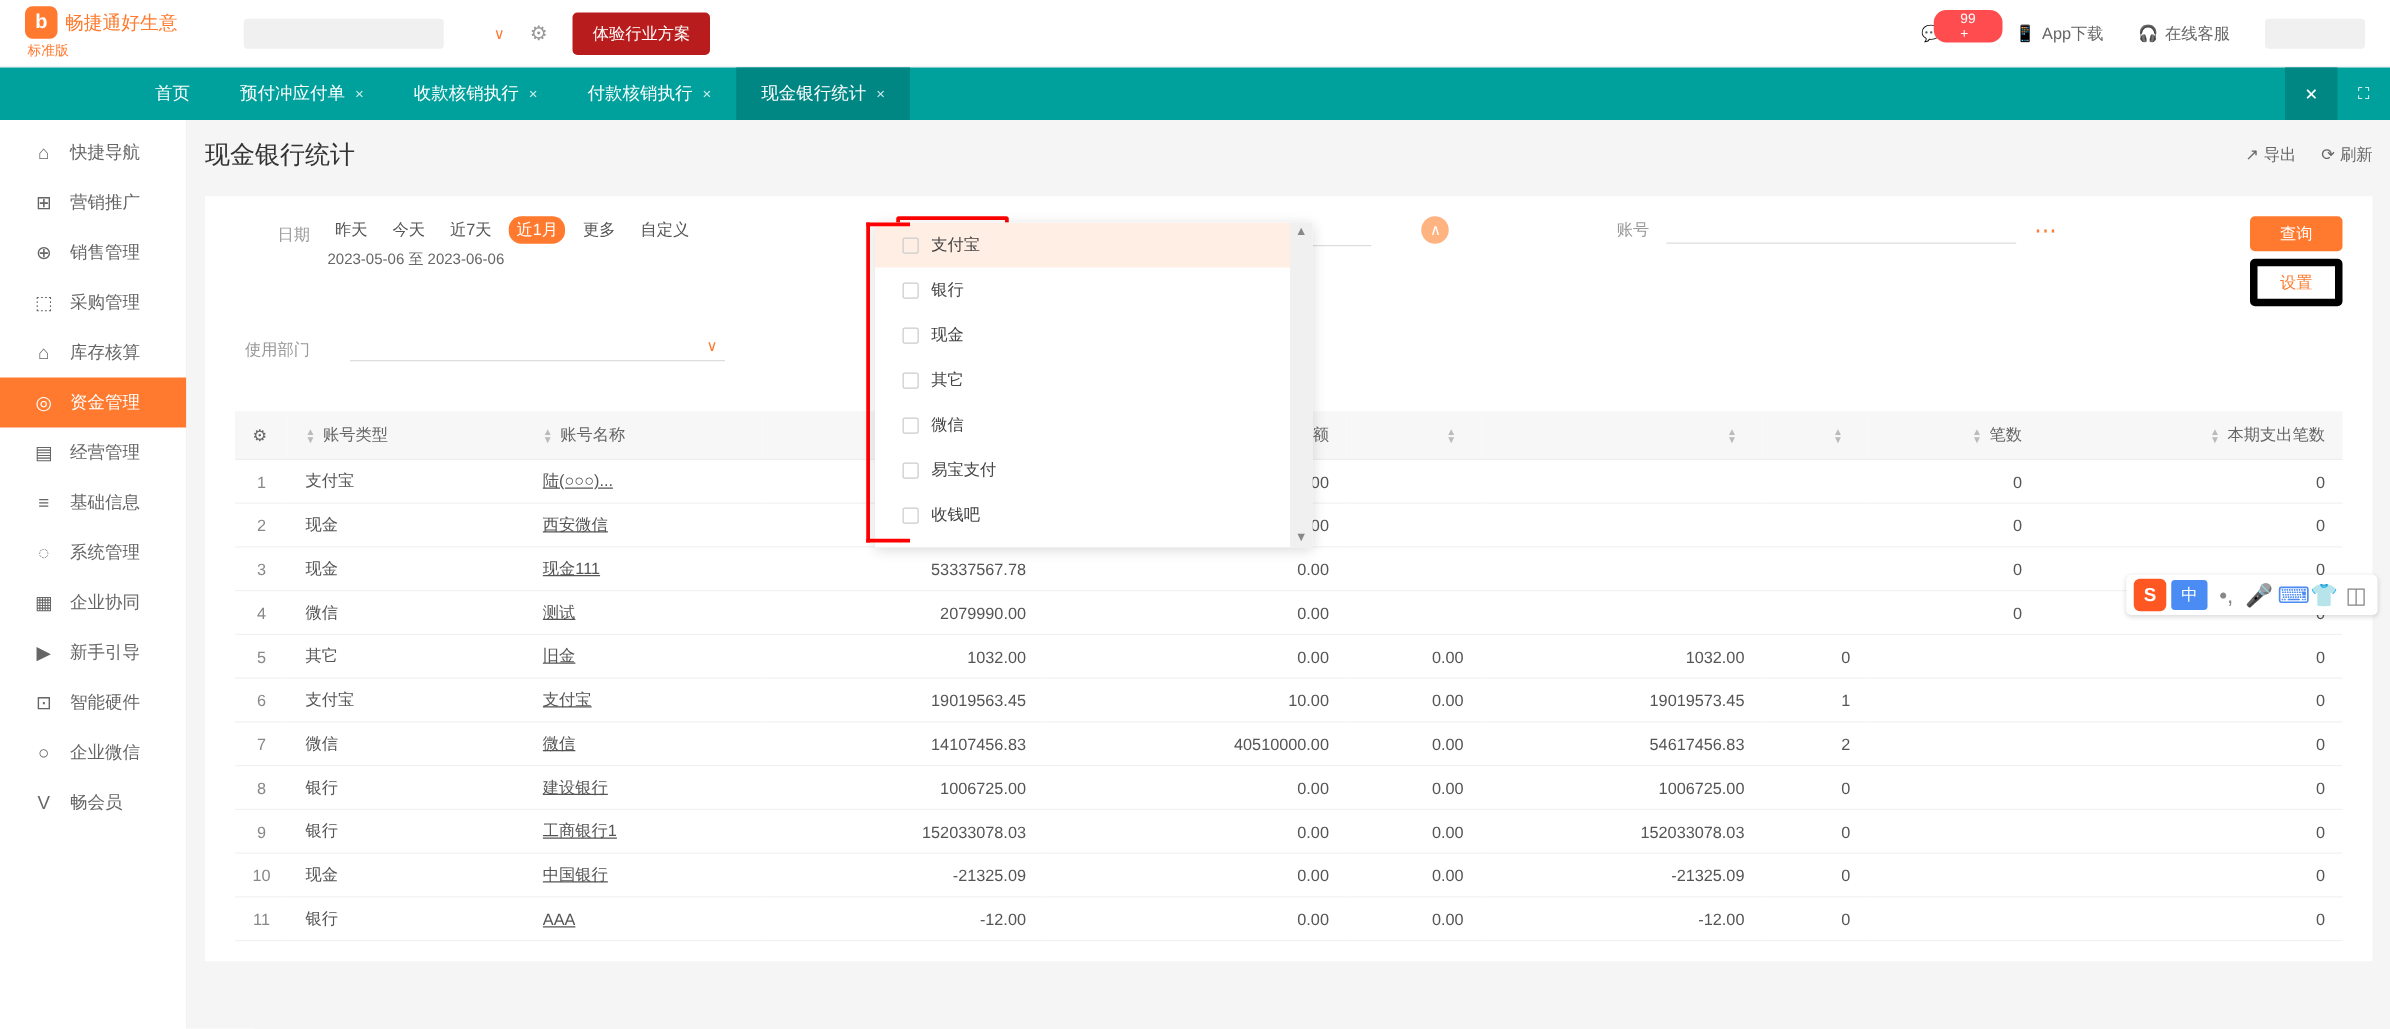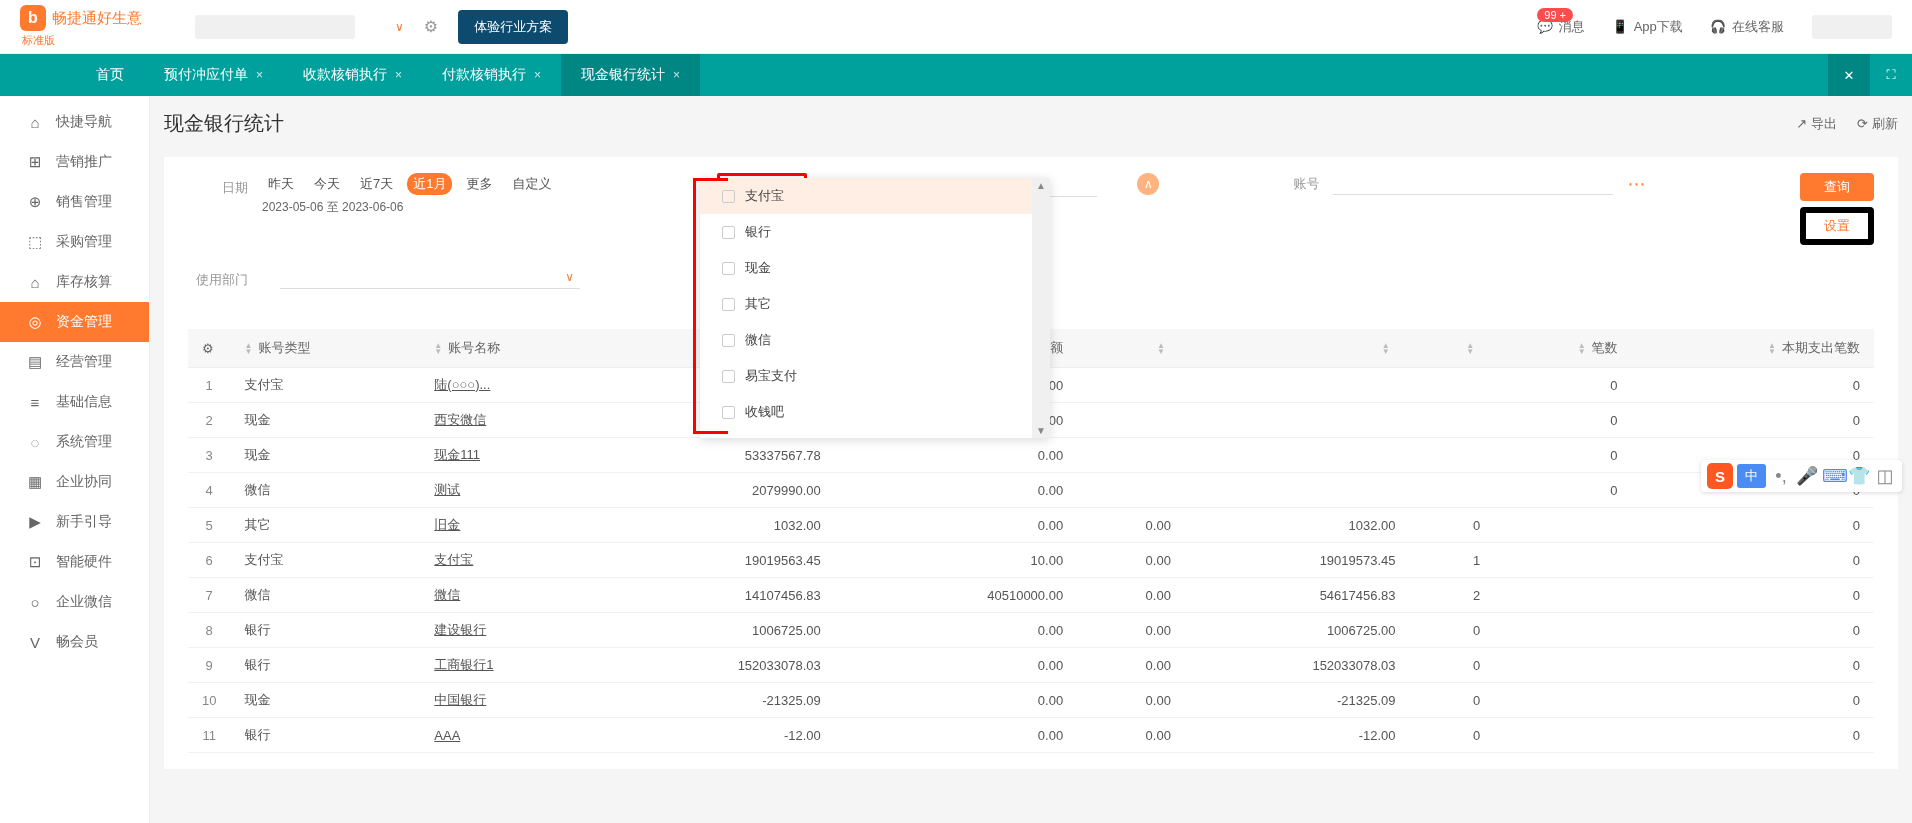--- a/index.html
+++ b/index.html
@@ -8,27 +8,27 @@
     .topbar { height: 54px; display: flex; align-items: center; padding: 0 20px; border-bottom: 1px solid #eee; }
     .logo-box { width: 145px; display: flex; flex-direction: column; }
     .logo-main { display: flex; align-items: center; gap: 6px; }
     .logo-icon { width: 26px; height: 26px; background: #ff7a2e; border-radius: 6px; display: flex; align-items: center; justify-content: center; color: #fff; font-weight: bold; font-size: 16px; }
     .logo-text { color: #ff7a2e; font-size: 15px; font-weight: 500; }
     .logo-sub { color: #ff7a2e; font-size: 11px; margin-top: 2px; margin-left: 2px; }
     .org-selector { margin-left: 30px; display: flex; align-items: center; gap: 40px; }
     .org-name { width: 160px; height: 24px; background: #f0f0f0; border-radius: 3px; }
     .chevron { color: #ff7a2e; font-size: 12px; }
     .gear-btn { color: #999; font-size: 16px; margin-left: 20px; cursor: pointer; }
-    .trial-btn { margin-left: 20px; background: #0c4a6e; color: #fff; padding: 8px 16px; border-radius: 4px; font-size: 13px; cursor: pointer; border: none; }
+    .trial-btn { margin-left: 20px; background: #b91c1c; color: #fff; padding: 8px 16px; border-radius: 4px; font-size: 13px; cursor: pointer; border: none; }
     .topbar-right { margin-left: auto; display: flex; align-items: center; gap: 28px; color: #666; }
     .top-item { display: flex; align-items: center; gap: 5px; cursor: pointer; position: relative; }
-    .badge { position: absolute; top: -10px; left: 0; background: #ff4d4f; color: #fff; border-radius: 10px; padding: 1px 7px; font-size: 11px; }
+    .badge { position: absolute; top: -10px; left: 10px; background: #ff4d4f; color: #fff; border-radius: 10px; padding: 1px 21px; font-size: 11px; }
     .avatar-box { width: 80px; height: 24px; background: #f0f0f0; border-radius: 3px; }
     
-    .tabbar { height: 42px; background: #00a09d; display: flex; align-items: center; padding-left: 76px; position: relative; }
+    .tabbar { height: 42px; background: #00a09d; display: flex; align-items: center; padding-left: 104px; position: relative; }
     .tab { padding: 0 20px; height: 42px; display: flex; align-items: center; color: #fff; font-size: 14px; cursor: pointer; gap: 8px; }
     .tab.active { background: #008784; }
     .tab-close { font-size: 12px; opacity: 0.8; }
     .tabbar-actions { position: absolute; right: 0; display: flex; }
     .tab-action { width: 42px; height: 42px; display: flex; align-items: center; justify-content: center; color: #fff; cursor: pointer; }
     .tab-action.close { background: #008784; }
     
     .sidebar { position: absolute; left: 0; top: 54px; bottom: 0; width: 150px; background: #fff; border-right: 1px solid #eee; overflow-y: auto; }
     .side-item { height: 40px; display: flex; align-items: center; padding-left: 26px; gap: 12px; color: #666; cursor: pointer; font-size: 14px; }
     .side-item.active { background: #ff7a2e; color: #fff; }

